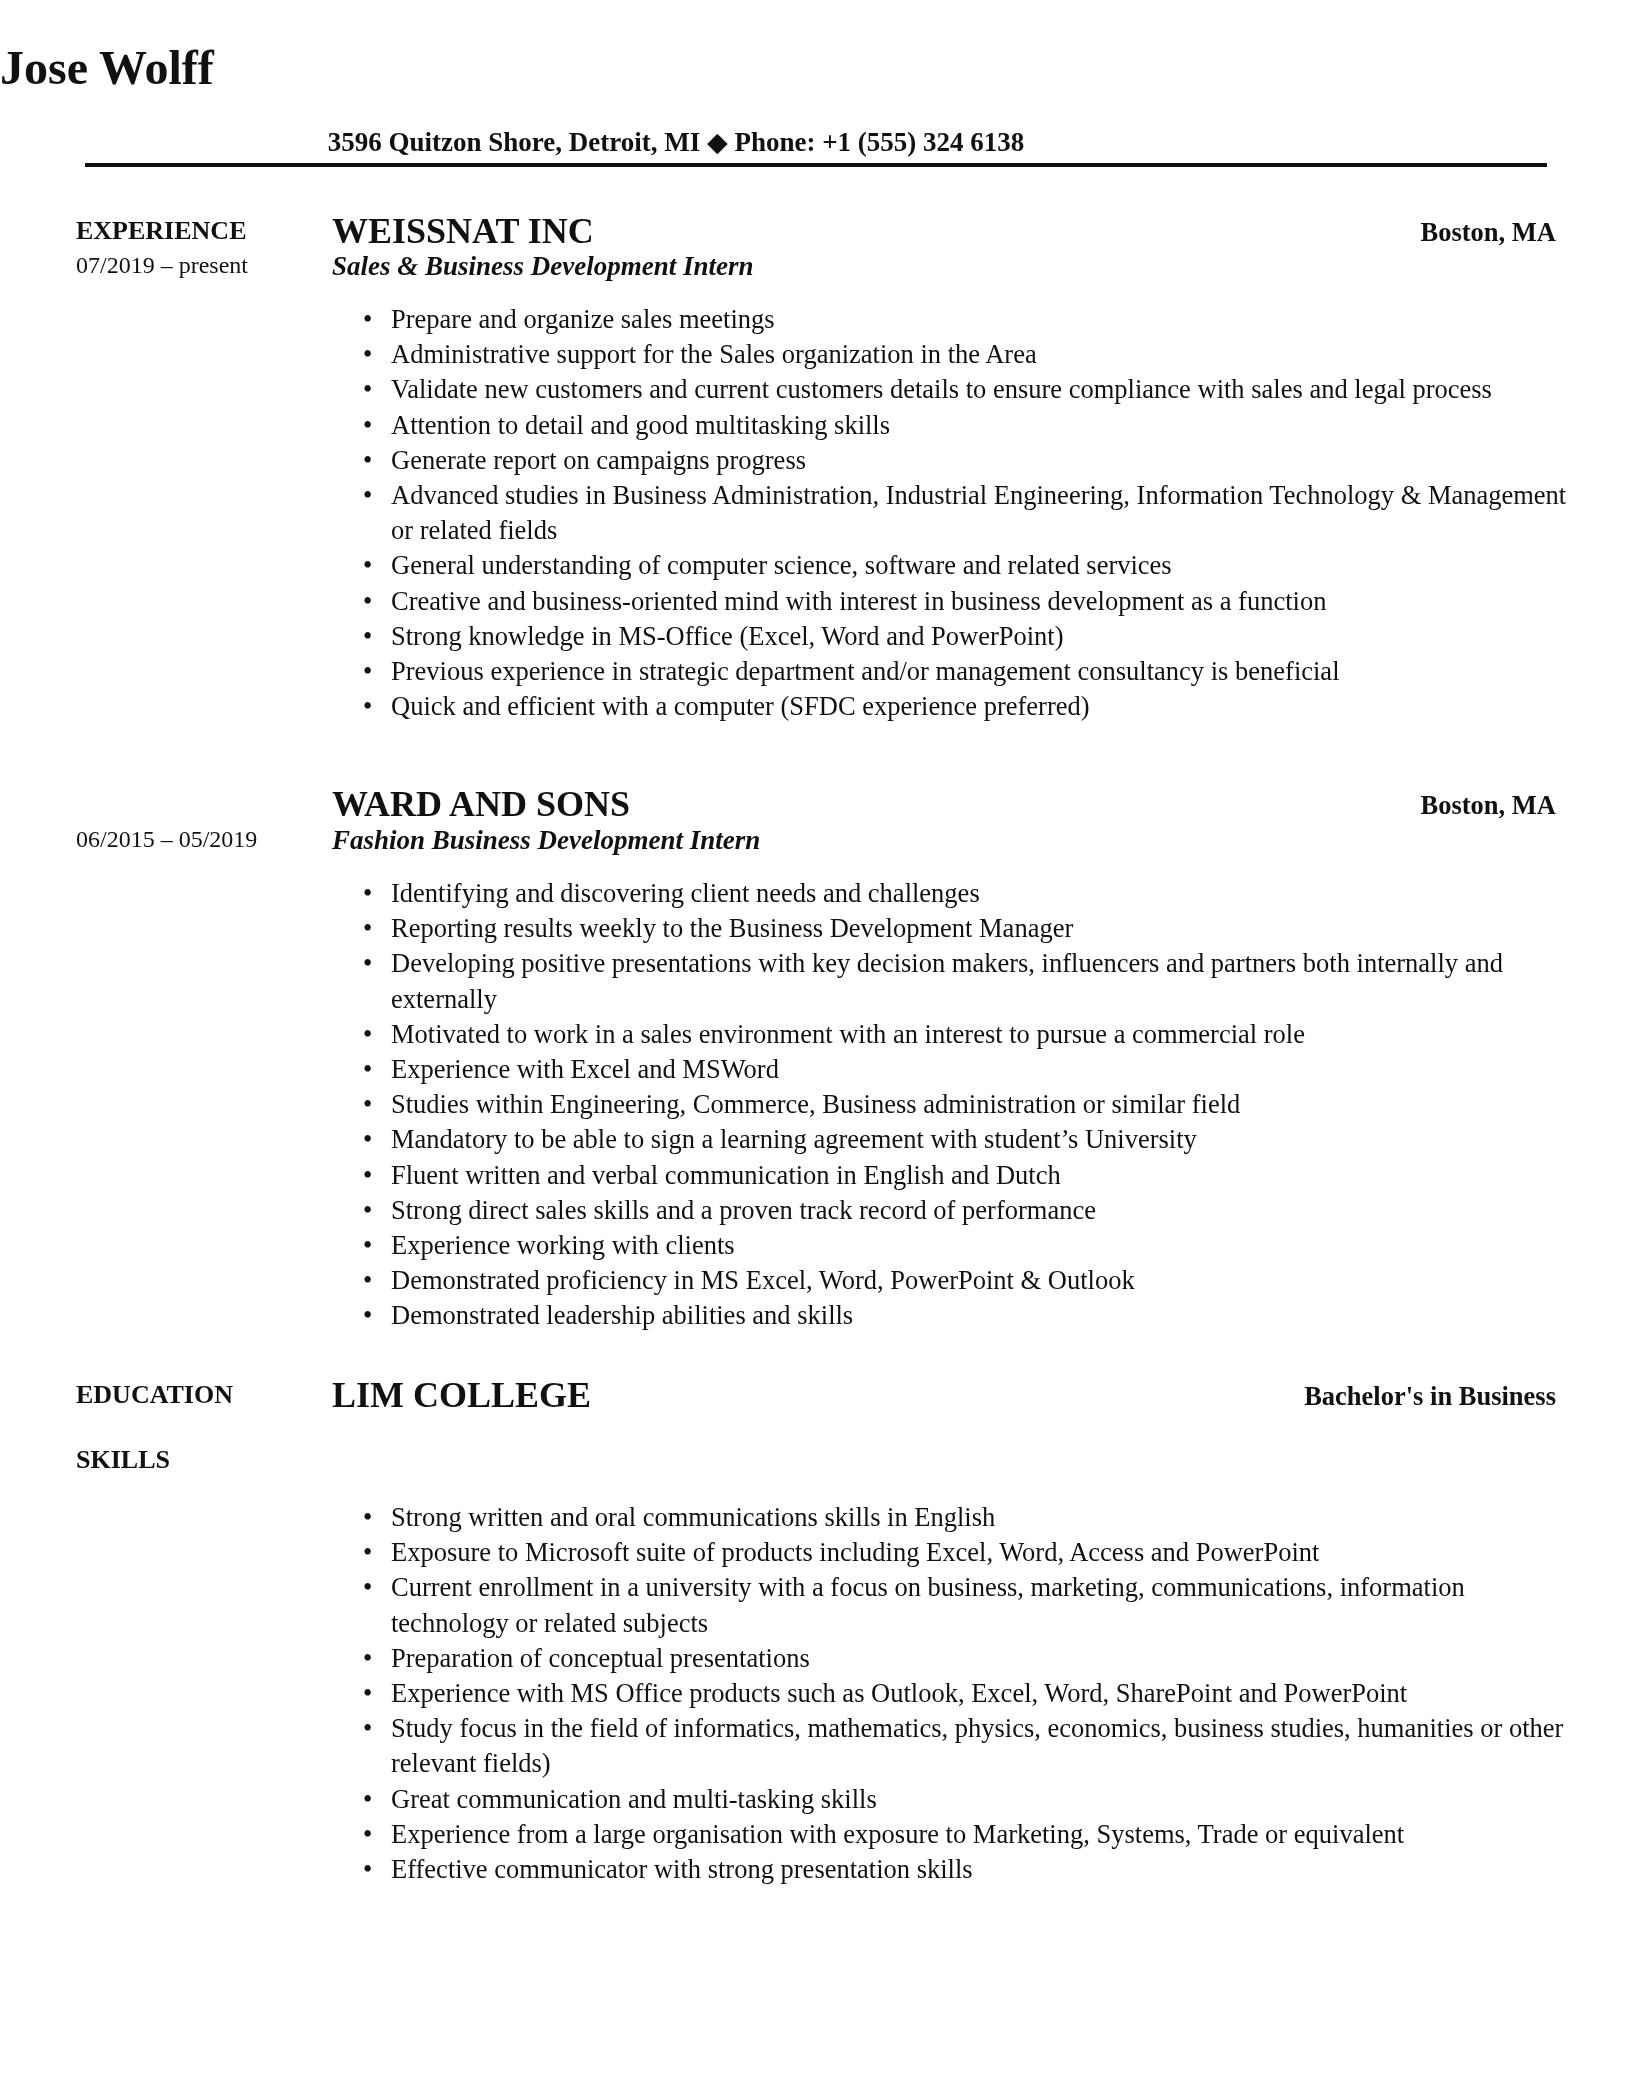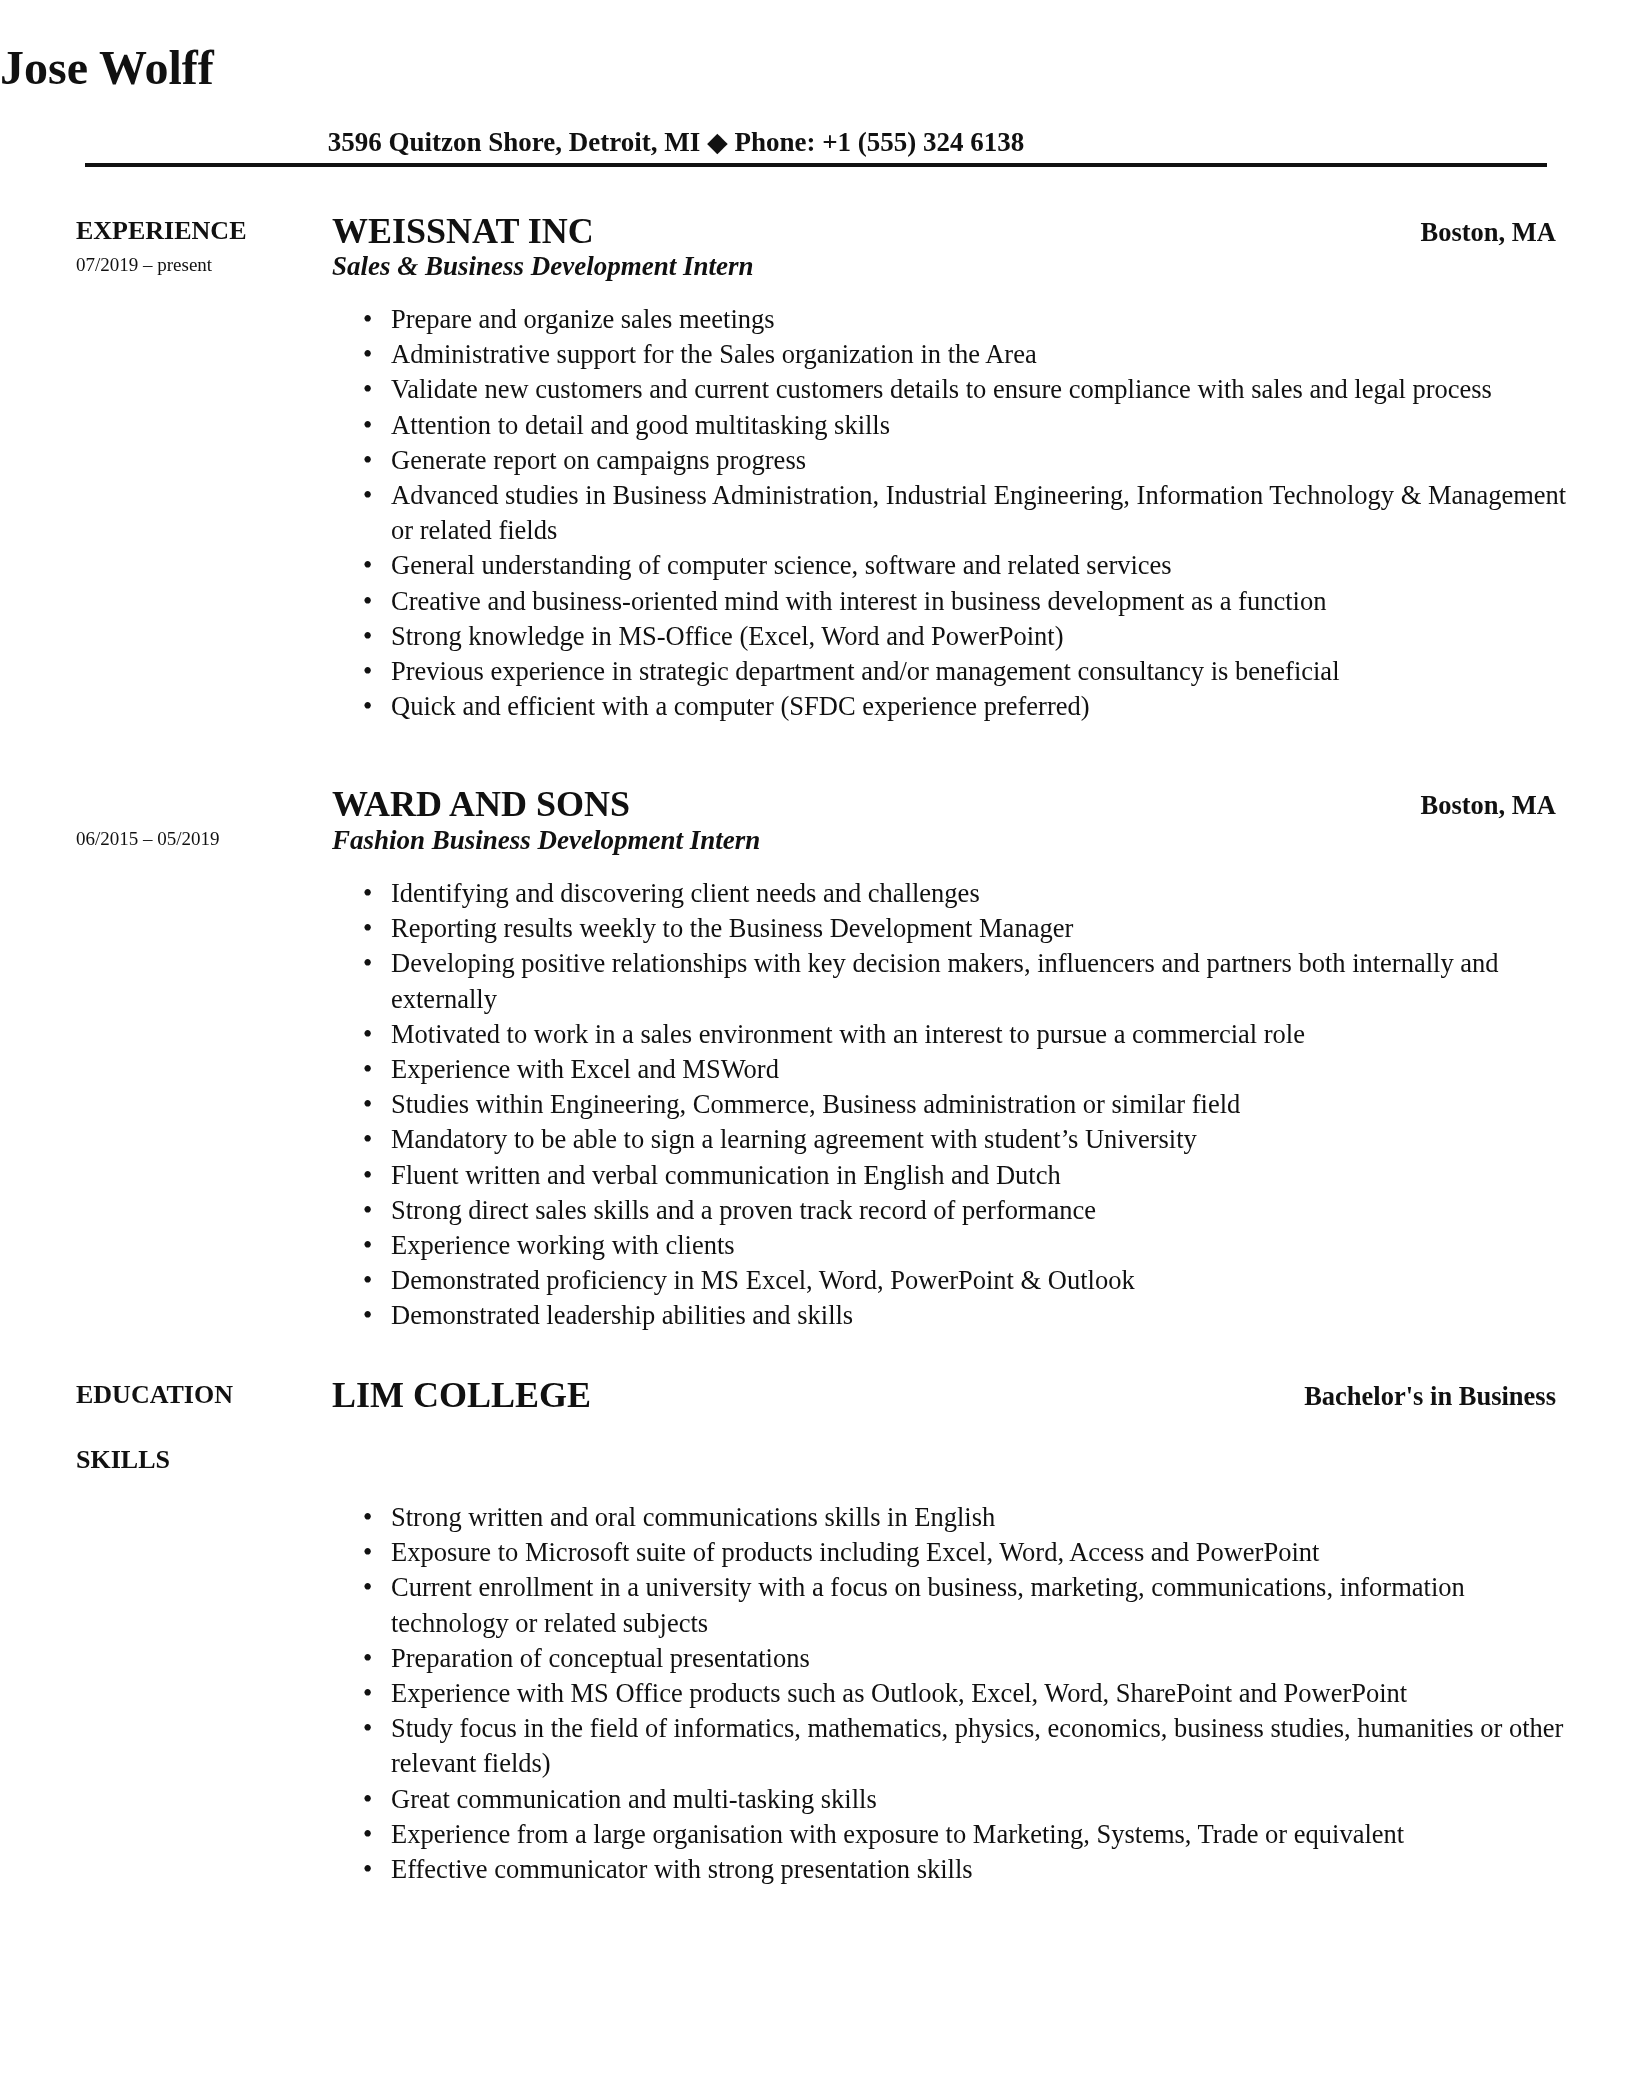--- a/index.html
+++ b/index.html
@@ -15,21 +15,21 @@
     position: absolute; top: 124px; left: 0; width: 1352px; text-align: center;
     font-size: 27px; font-weight: bold; line-height: 36px;
   }
   .rule {
     position: absolute; top: 163px; left: 85px; width: 1462px; height: 4px; background: #111111;
   }
   .label {
     position: absolute; left: 76px; font-size: 26px; font-weight: bold; line-height: 34px;
   }
   .date {
-    position: absolute; left: 76px; font-size: 19px; line-height: 34px;
+    position: absolute; left: 76px; font-size: 24px; line-height: 34px;
   }
   .org {
     position: absolute; left: 332px; font-size: 36px; font-weight: bold; line-height: 36px;
   }
   .loc {
     position: absolute; right: 76px; font-size: 26.5px; font-weight: bold; line-height: 36px; text-align: right;
   }
   .role {
     position: absolute; left: 332px; font-size: 27px; font-weight: bold; font-style: italic; line-height: 36px;
   }
@@ -69,21 +69,21 @@
   <li>Quick and efficient with a computer (SFDC experience preferred)</li>
 </ul>
 
 <div class="date" style="top:822px">06/2015 – 05/2019</div>
 <div class="org" style="top:786px">WARD AND SONS</div>
 <div class="loc" style="top:787px">Boston, MA</div>
 <div class="role" style="top:822px">Fashion Business Development Intern</div>
 <ul class="bullets" style="top:859px">
   <li>Identifying and discovering client needs and challenges</li>
   <li>Reporting results weekly to the Business Development Manager</li>
-  <li>Developing positive relationships with key decision makers, influencers and partners both internally and externally</li>
+  <li>Developing positive presentations with key decision makers, influencers and partners both internally and externally</li>
   <li>Motivated to work in a sales environment with an interest to pursue a commercial role</li>
   <li>Experience with Excel and MSWord</li>
   <li>Studies within Engineering, Commerce, Business administration or similar field</li>
   <li>Mandatory to be able to sign a learning agreement with student’s University</li>
   <li>Fluent written and verbal communication in English and Dutch</li>
   <li>Strong direct sales skills and a proven track record of performance</li>
   <li>Experience working with clients</li>
   <li>Demonstrated proficiency in MS Excel, Word, PowerPoint &amp; Outlook</li>
   <li>Demonstrated leadership abilities and skills</li>
 </ul>

